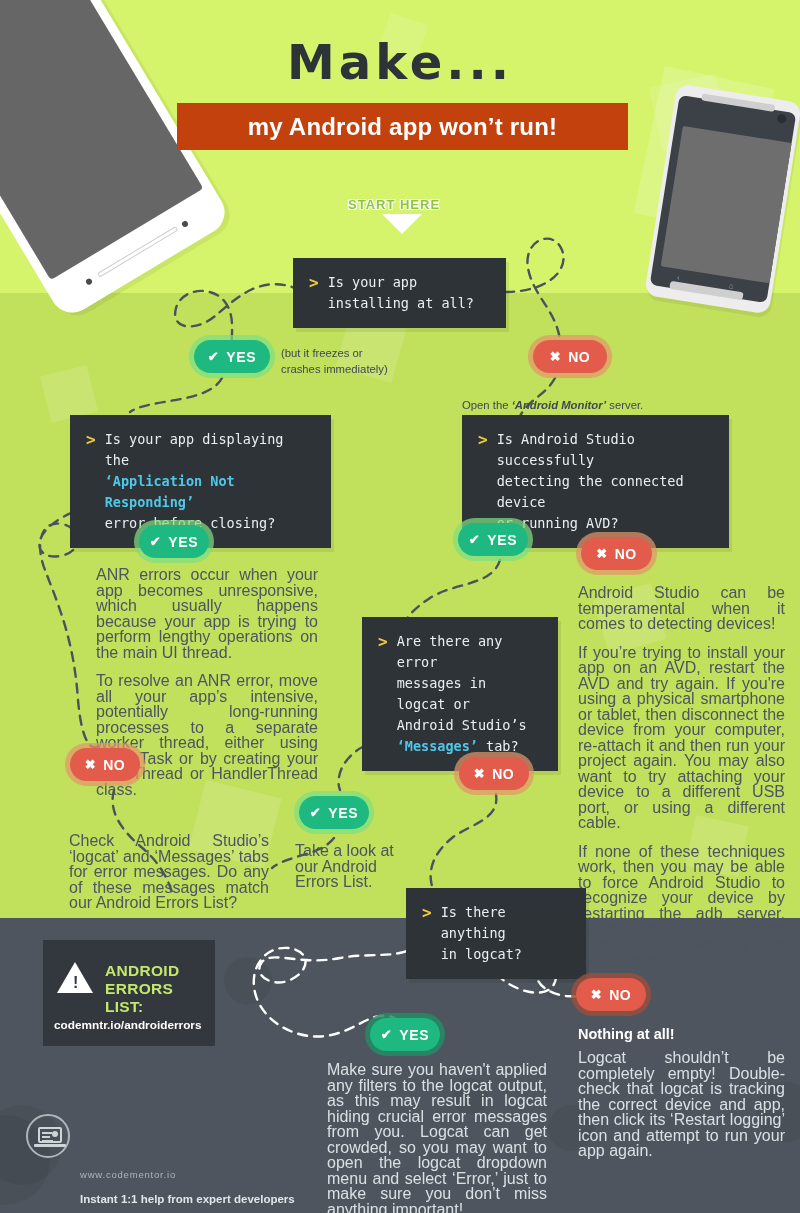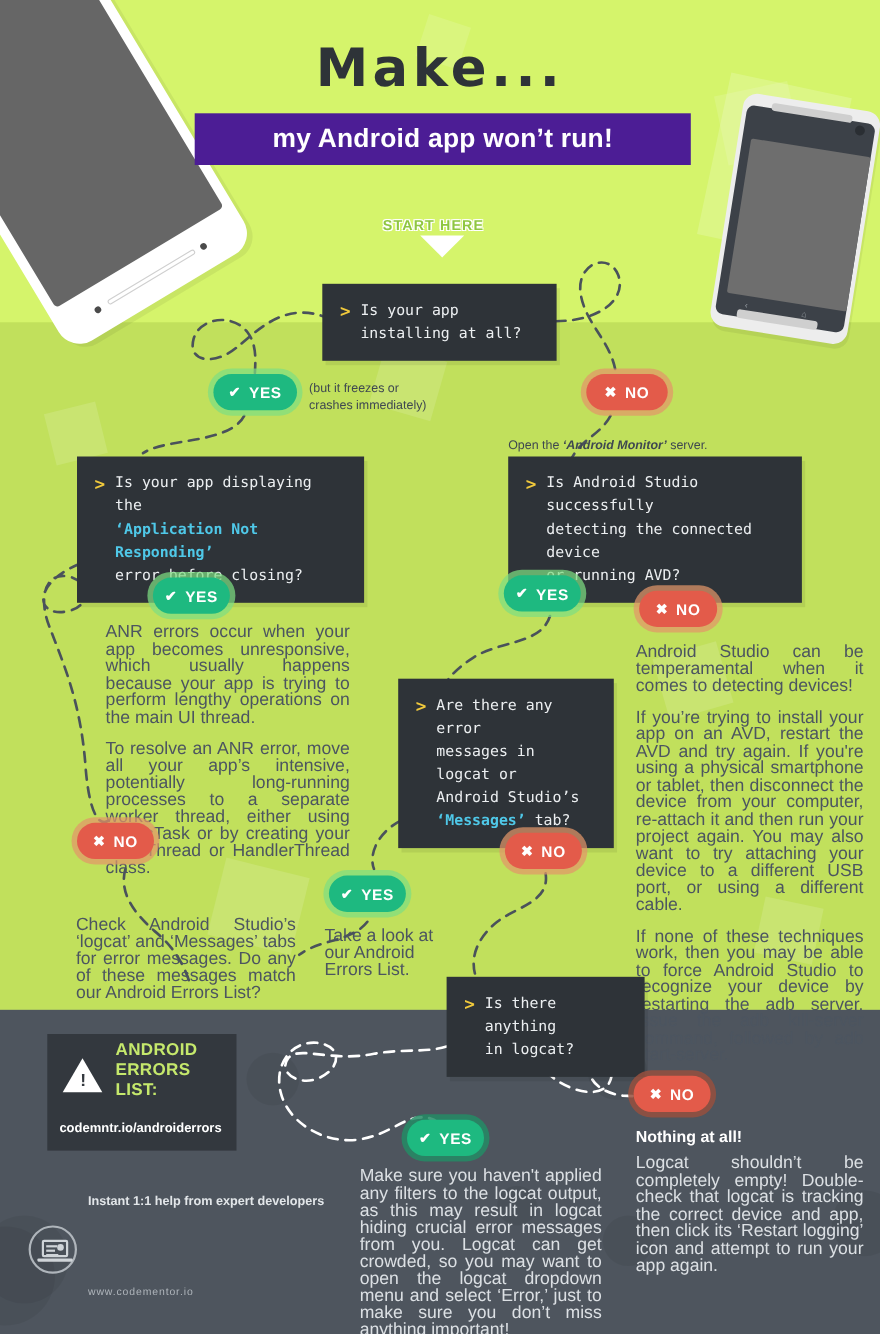--- a/index.html
+++ b/index.html
@@ -101,21 +101,21 @@
     text-align: center;
     font-family: "DejaVu Sans", sans-serif;
     font-weight: bold;
     font-size: 48px;
     letter-spacing: 4px;
     color: #2E3338;
   }
   .subtitle-bar {
     position: absolute; left: 177px; top: 103px;
     width: 451px; height: 47px;
-    background: #4c1d95;
+    background: #c2410c;
     display: flex; align-items: center; justify-content: center;
   }
   .subtitle-bar span {
     color: #ffffff; font-size: 24px; font-weight: bold;
     letter-spacing: 0.2px;
   }
 
   
   .start-here {
     position: absolute; left: 348px; top: 197px;
@@ -207,21 +207,21 @@
     width: 0; height: 0;
     border-left: 18px solid transparent;
     border-right: 18px solid transparent;
     border-bottom: 31px solid #ffffff;
   }
   .errcard .warn-ex {
     position: absolute; left: 30px; top: 35px;
     color: #33383E; font-size: 16px; font-weight: bold; line-height: 1;
   }
   .errcard .elabel {
-    position: absolute; left: 62px; top: 6px;
+    position: absolute; left: 62px; top: 22px;
     color: #C5E86C; font-size: 15.5px; font-weight: bold;
     line-height: 18px; letter-spacing: 0.3px;
   }
   .errcard .eurl {
     position: absolute; left: 11px; top: 78px;
     color: #ffffff; font-size: 11.8px; font-weight: bold;
   }
 
   
   .logo-circle {
@@ -237,21 +237,21 @@
   .logo-circle .mon .p  { position: absolute; right: 2px; top: 2px; width: 6px; height: 6px; border-radius: 50%; background: #CFD4D8; }
   .logo-circle .base {
     position: absolute; left: 6px; top: 28px; width: 32px; height: 3px;
     background: #CFD4D8; border-radius: 1px;
   }
   .brand {
     position: absolute; left: 80px; top: 1117px;
     color: #E9ECEE; font-size: 28px; font-weight: bold; letter-spacing: -0.5px;
   }
   .tag1 {
-    position: absolute; left: 80px; top: 1086px;
+    position: absolute; left: 80px; top: 1193px;
     color: #E2E6E9; font-size: 11.5px; font-weight: bold;
   }
   .tag2 {
     position: absolute; left: 80px; top: 1169px;
     color: #AFB5BB; font-size: 9.5px; letter-spacing: 0.8px; text-align: right;
   }
 </style>
 </head>
 <body>
 

